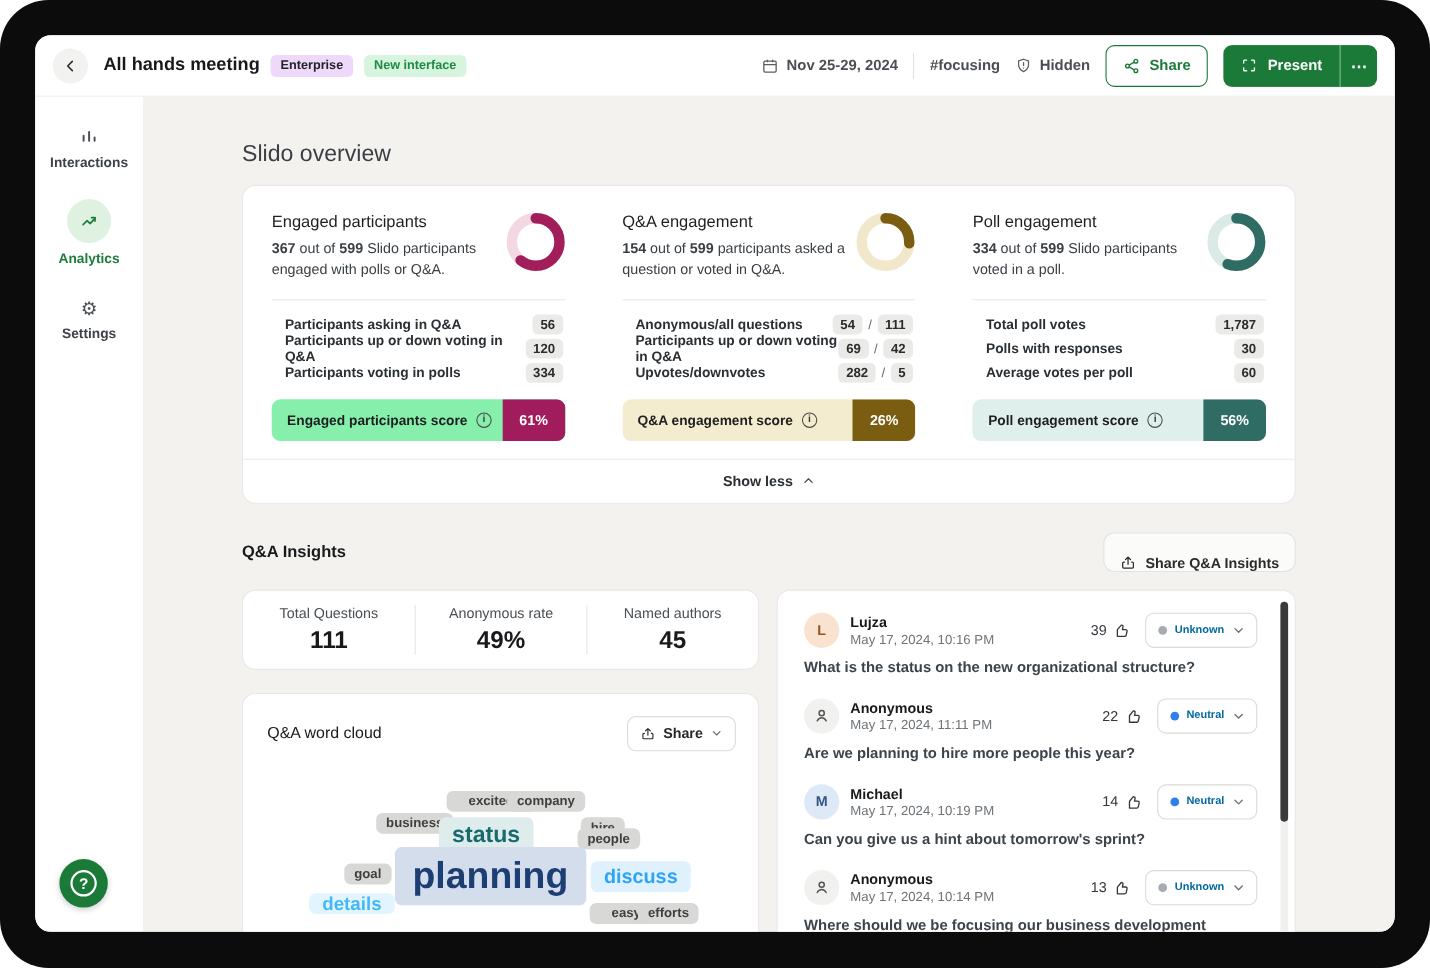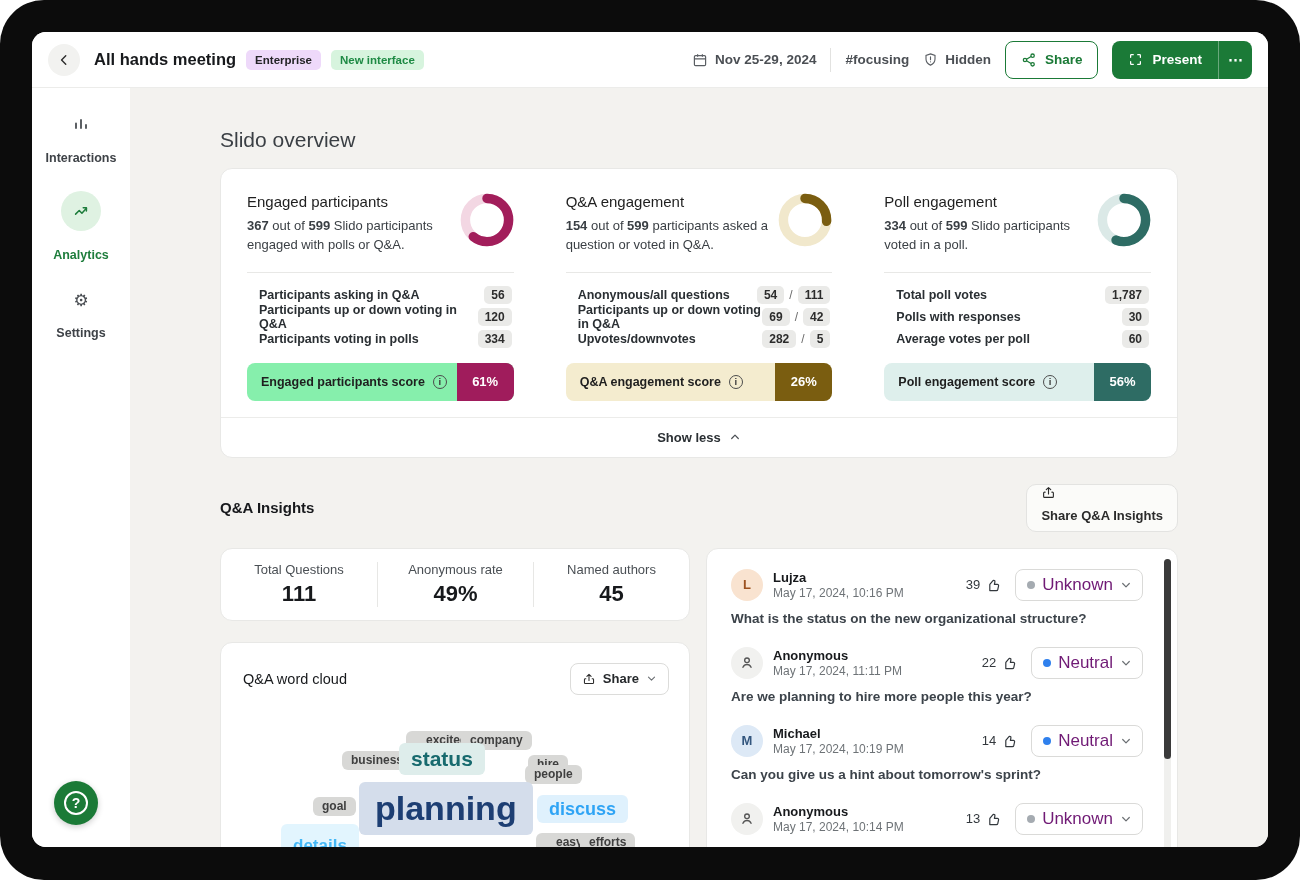--- a/index.html
+++ b/index.html
@@ -18,21 +18,21 @@
   .hd-meta { display:flex; align-items:center; gap:7px; font-size:13.5px; font-weight:600; color:#4b4f54; }
   .hd-div { width:1px; height:24px; background:#e2e2e0; }
   .btn-share { display:flex; align-items:center; gap:8px; height:38px; padding:0 15px; background:#fff; border:1px solid #1b7a37; border-radius:8px; color:#1b7a37; font-size:13.5px; font-weight:700; cursor:pointer; }
   .present-split { display:flex; border-radius:8px; overflow:hidden; }
   .btn-present { display:flex; align-items:center; gap:9px; height:38px; padding:0 16px; background:#1b7a37; border:none; color:#fff; font-size:13.5px; font-weight:700; cursor:pointer; }
   .btn-more { width:34px; height:38px; background:#1b7a37; border:none; border-left:1px solid rgba(255,255,255,.35); color:#fff; font-size:15px; font-weight:700; cursor:pointer; }
 
   
   .app-body { display:flex; height:759px; }
   .sidebar { width:98px; background:#fff; display:flex; flex-direction:column; align-items:center; padding-top:26px; position:relative; }
-  .side-item { display:flex; flex-direction:column; align-items:center; gap:17px; cursor:pointer; background:none; border:none; }
+  .side-item { display:flex; flex-direction:column; align-items:center; gap:7px; cursor:pointer; background:none; border:none; }
   .side-item .lbl { font-size:12.5px; font-weight:700; color:#3e4247; }
   .side-item.active .lbl { color:#1e7d3c; }
   .icon-circle { width:40px; height:40px; border-radius:50%; background:#dff2e2; display:flex; align-items:center; justify-content:center; }
   .mt1{margin-top:0;} .mt2{margin-top:26px;} .mt3{margin-top:30px;}
   .gear { font-size:17px; color:#4a4e53; line-height:1; }
   .help-btn { position:absolute; left:22px; bottom:-671px; width:44px; height:44px; border-radius:50%; background:#1b7a37; border:none; display:flex; align-items:center; justify-content:center; cursor:pointer; box-shadow:0 2px 6px rgba(0,0,0,.2); }
   .help-q { width:24px; height:24px; border:2px solid #fff; border-radius:50%; color:#fff; font-size:14px; font-weight:700; display:flex; align-items:center; justify-content:center; }
 
   .content { flex:1; background:#f3f2ef; padding:40px 90px 0 90px; overflow:hidden; position:relative; }
 
@@ -57,21 +57,21 @@
   .pill { background:#eaeae8; border-radius:5px; padding:2px 7px; font-size:12px; font-weight:700; color:#2c2c2c; }
   .score-row { margin-top:13px; height:38px; border-radius:8px; display:flex; align-items:center; overflow:hidden; }
   .score-label { flex:1; display:flex; align-items:center; gap:8px; padding-left:14px; font-size:12.5px; font-weight:700; color:#1f1f1f; }
   .info { display:inline-flex; width:14px; height:14px; border:1.3px solid #4c4c4c; border-radius:50%; align-items:center; justify-content:center; font-size:9.5px; font-weight:700; color:#3c3c3c; font-style:normal; }
   .score-box { width:57px; height:100%; display:flex; align-items:center; justify-content:center; color:#fff; font-size:13px; font-weight:700; }
   .show-less { margin-top:16px; border-top:1px solid #ececea; height:40px; width:100%; display:flex; align-items:center; justify-content:center; gap:8px; background:none; border-left:none; border-right:none; border-bottom:none; font-size:13px; font-weight:700; color:#2a2f33; cursor:pointer; font-family:inherit; }
 
   
   .qa-head { margin-top:26px; display:flex; align-items:center; justify-content:space-between; }
   .qa-title { font-size:15px; font-weight:700; color:#17191c; }
-  .btn-light { display:flex; align-items:flex-start; gap:8px; height:48px; padding:0 14px; background:#fbfbf9; border:1px solid #e3e3e1; border-radius:10px; font-size:13px; font-weight:600; color:#2b2b2b; cursor:pointer;flex-direction:column; }
+  .btn-light { display:flex; align-items:flex-end; gap:8px; height:36px; padding:0 14px; background:#fbfbf9; border:1px solid #e3e3e1; border-radius:10px; font-size:13px; font-weight:600; color:#2b2b2b; cursor:pointer; }
   .qa-cols { margin-top:16px; display:flex; gap:16px; align-items:flex-start; }
   .qa-left { width:470px; flex:0 0 470px; }
   .stats-card { background:#fff; border:1px solid #e8e8e6; border-radius:12px; display:grid; grid-template-columns:1fr 1fr 1fr; padding:13px 0; }
   .stat-cell { text-align:center; border-left:1px solid #e7e7e5; }
   .stat-cell:first-child { border-left:none; }
   .stat-cell .sl { font-size:13px; color:#4a4f54; margin-bottom:4px; }
   .stat-cell .sv { font-size:22px; font-weight:700; color:#17191c; }
   .cloud-card { margin-top:21px; background:#fff; border:1px solid #e8e8e6; border-radius:12px; height:330px; position:relative; }
   .cloud-head { display:flex; align-items:center; justify-content:space-between; padding:20px 20px 0 22px; }
   .cloud-title { font-size:14.5px; font-weight:400; color:#17191c; }
@@ -88,21 +88,21 @@
   .q-block { margin-bottom:21px; }
   .q-author { display:flex; align-items:center; gap:10px; }
   .avatar { width:32px; height:32px; border-radius:50%; display:flex; align-items:center; justify-content:center; font-size:13px; font-weight:700; flex:0 0 32px; }
   .q-names { display:flex; flex-direction:column; gap:1px; }
   .q-name { font-size:13px; font-weight:700; color:#17191c; }
   .q-time { font-size:12px; color:#6e7377; }
   .q-right { margin-left:auto; display:flex; align-items:center; gap:14px; }
   .q-votes { display:flex; align-items:center; gap:5px; font-size:13px; color:#33383d; }
   .sent-pill { display:flex; align-items:center; gap:7px; height:32px; padding:0 10px 0 11px; background:#fff; border:1px solid #dadad8; border-radius:8px; cursor:pointer; }
   .sent-dot { width:8px; height:8px; border-radius:50%; }
-  .sent-lbl { font-size:17px; font-weight:400; color:#701a75; }
+  .sent-lbl { font-size:10px; font-weight:700; color:#0369a1; }
   .q-text { margin-top:10px; font-size:13.5px; font-weight:600; color:#3c434a; }
   .scroll-track { position:absolute; right:6px; top:10px; bottom:10px; width:7px; border-radius:4px; background:#f0f0ee; }
   .scroll-thumb { position:absolute; right:6px; top:10px; width:7px; height:200px; border-radius:4px; background:#3a3a3a; cursor:grab; }
 
   svg { display:block; }
 </style>
 </head>
 <body>
 
 <div class="frame">
@@ -365,26 +365,26 @@
                   <svg width="11" height="11" viewBox="0 0 20 20" fill="none" stroke="#6b6f73" stroke-width="2" stroke-linecap="round" stroke-linejoin="round">
                       <path d="M4.5 7.5l5.5 5.5 5.5-5.5"></path>
                     </svg>
                 </button>
               </div>
               <div class="cloud-area" id="cloud-area">
                   <span class="wc-pill wc-gray" style="left: 185px; top: 88px; font-size: 12px; padding: 3px 20px;">excited</span>
                   <span class="wc-pill wc-gray" style="left: 240px; top: 88px; font-size: 12px; padding: 3px 9px;">company</span>
                   <span class="wc-pill wc-gray" style="left: 307px; top: 112px; font-size: 12px; padding: 3px 9px;">hire</span>
                   <span class="wc-pill wc-gray" style="left: 121px; top: 108px; font-size: 12px; padding: 3px 9px;">business</span>
-                  <span class="wc-pill wc-teal" style="left: 178px; top: 100px; font-size: 21px; padding: 4px 12px;">status</span>
+                  <span class="wc-pill wc-teal" style="left: 178px; top: 112px; font-size: 21px; padding: 4px 12px;">status</span>
                   <span class="wc-pill wc-gray" style="left: 304px; top: 122px; font-size: 12px; padding: 3px 9px;">people</span>
                   <span class="wc-pill wc-gray" style="left: 92px; top: 154px; font-size: 12px; padding: 3px 9px;">goal</span>
                   <span class="wc-pill wc-navy" style="left: 138px; top: 139px; font-size: 34px; padding: 7px 16px;">planning</span>
                   <span class="wc-pill wc-blue" style="left: 316px; top: 152px; font-size: 18px; padding: 4px 12px;">discuss</span>
-                  <span class="wc-pill wc-lightblue" style="left: 60px; top: 181px; font-size: 17px; padding: 12px 12px;">details</span>
+                  <span class="wc-pill wc-lightblue" style="left: 60px; top: 181px; font-size: 17px; padding: 0 12px;">details</span>
                   <span class="wc-pill wc-gray" style="left: 315px; top: 190px; font-size: 12px; padding: 3px 20px;">easy</span>
                   <span class="wc-pill wc-gray" style="left: 359px; top: 190px; font-size: 12px; padding: 3px 9px;">efforts</span>
                 </div>
             </div>
           </div>
 
           <div class="qa-right">
             <div id="questions-list">
                 <div class="q-block">
                   <div class="q-author">

